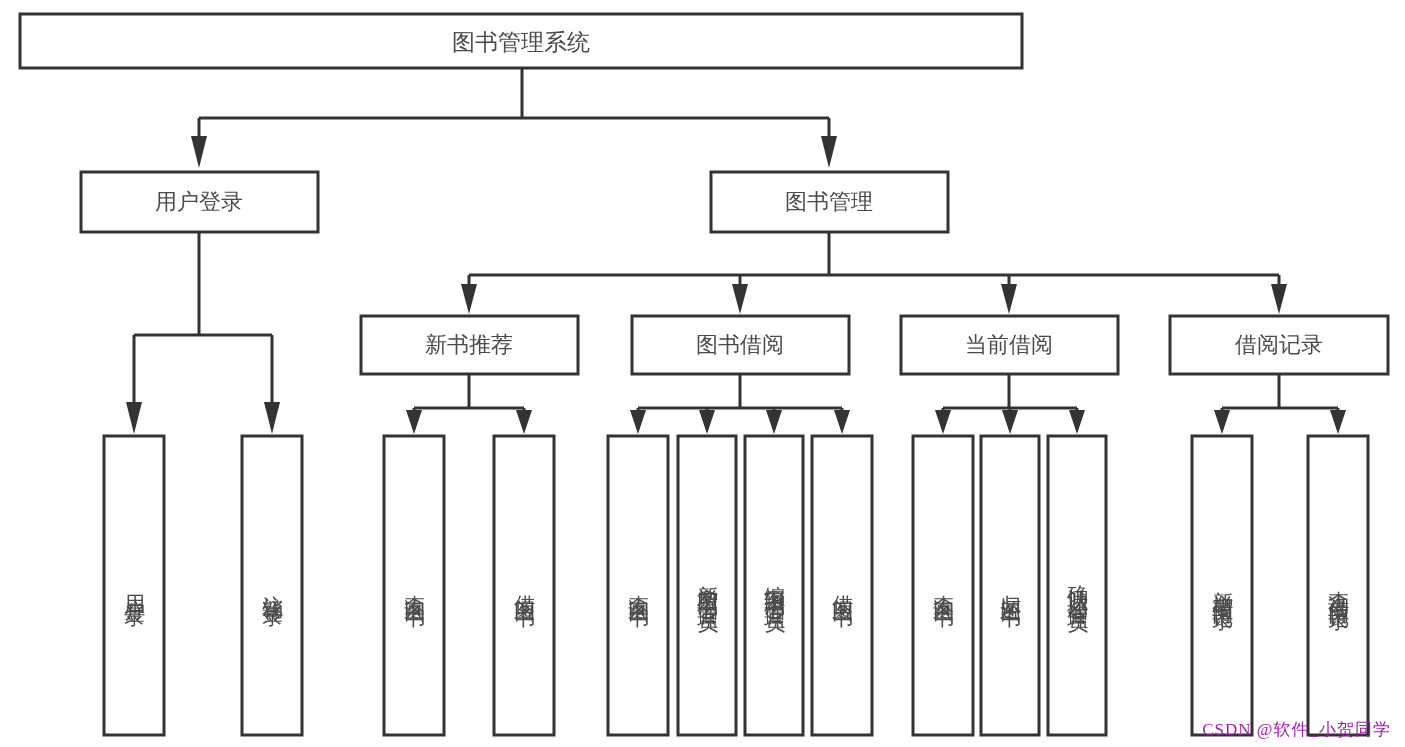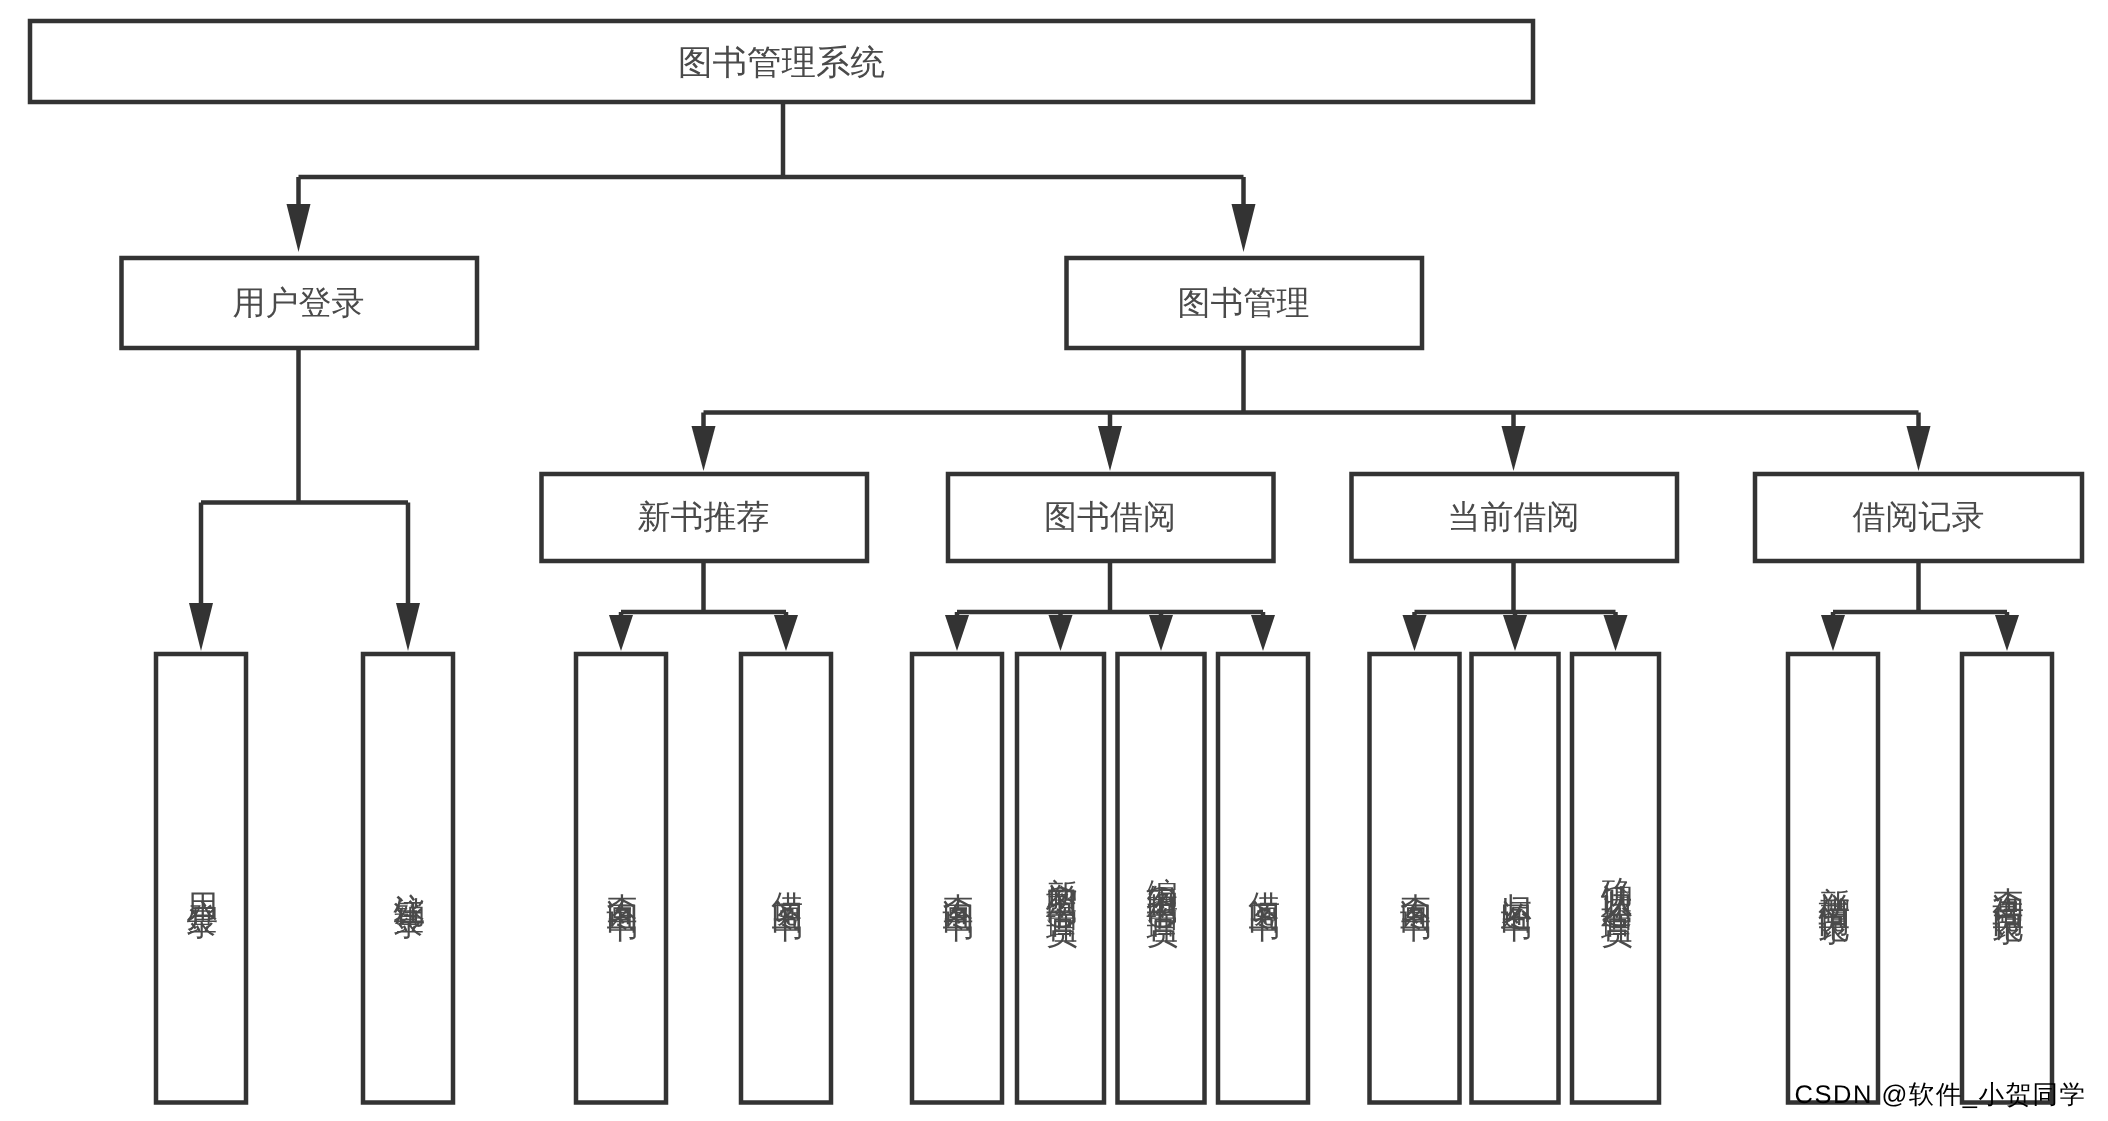--- a/index.html
+++ b/index.html
@@ -71,23 +71,23 @@
     line-height: 1.32;
     letter-spacing: 4px;
     color: #4a4a4a;
     white-space: nowrap;
     text-align: center;
   }
   .watermark {
     position: absolute;
     right: 14px;
     bottom: 6px;
-    font-family: Liberation Sans, sans-serif;
+    font-family: Liberation Serif, serif;
     font-size: 17px;
-    color: #000000;
+    color: #a21caf;
     letter-spacing: 1px;
     user-select: none;
   }
 </style>
 </head>
 <body>
 
 <div id="diagram-root">
 
   <svg class="diagram-canvas" viewBox="0 0 1405 747" xmlns="http://www.w3.org/2000/svg">

